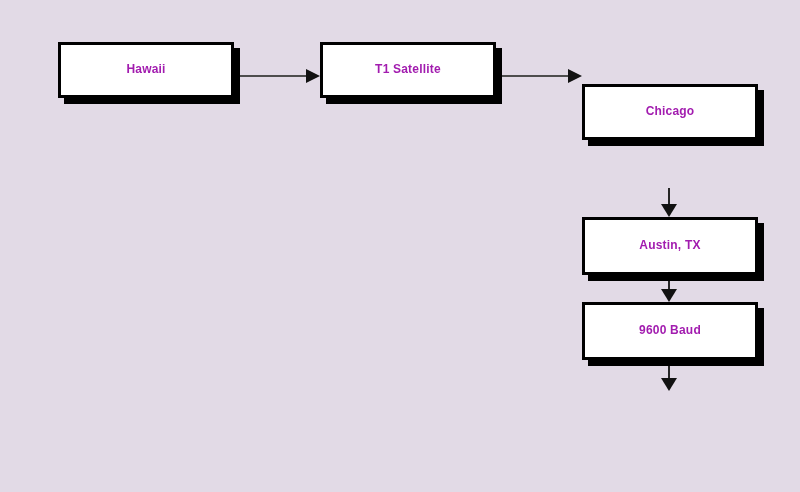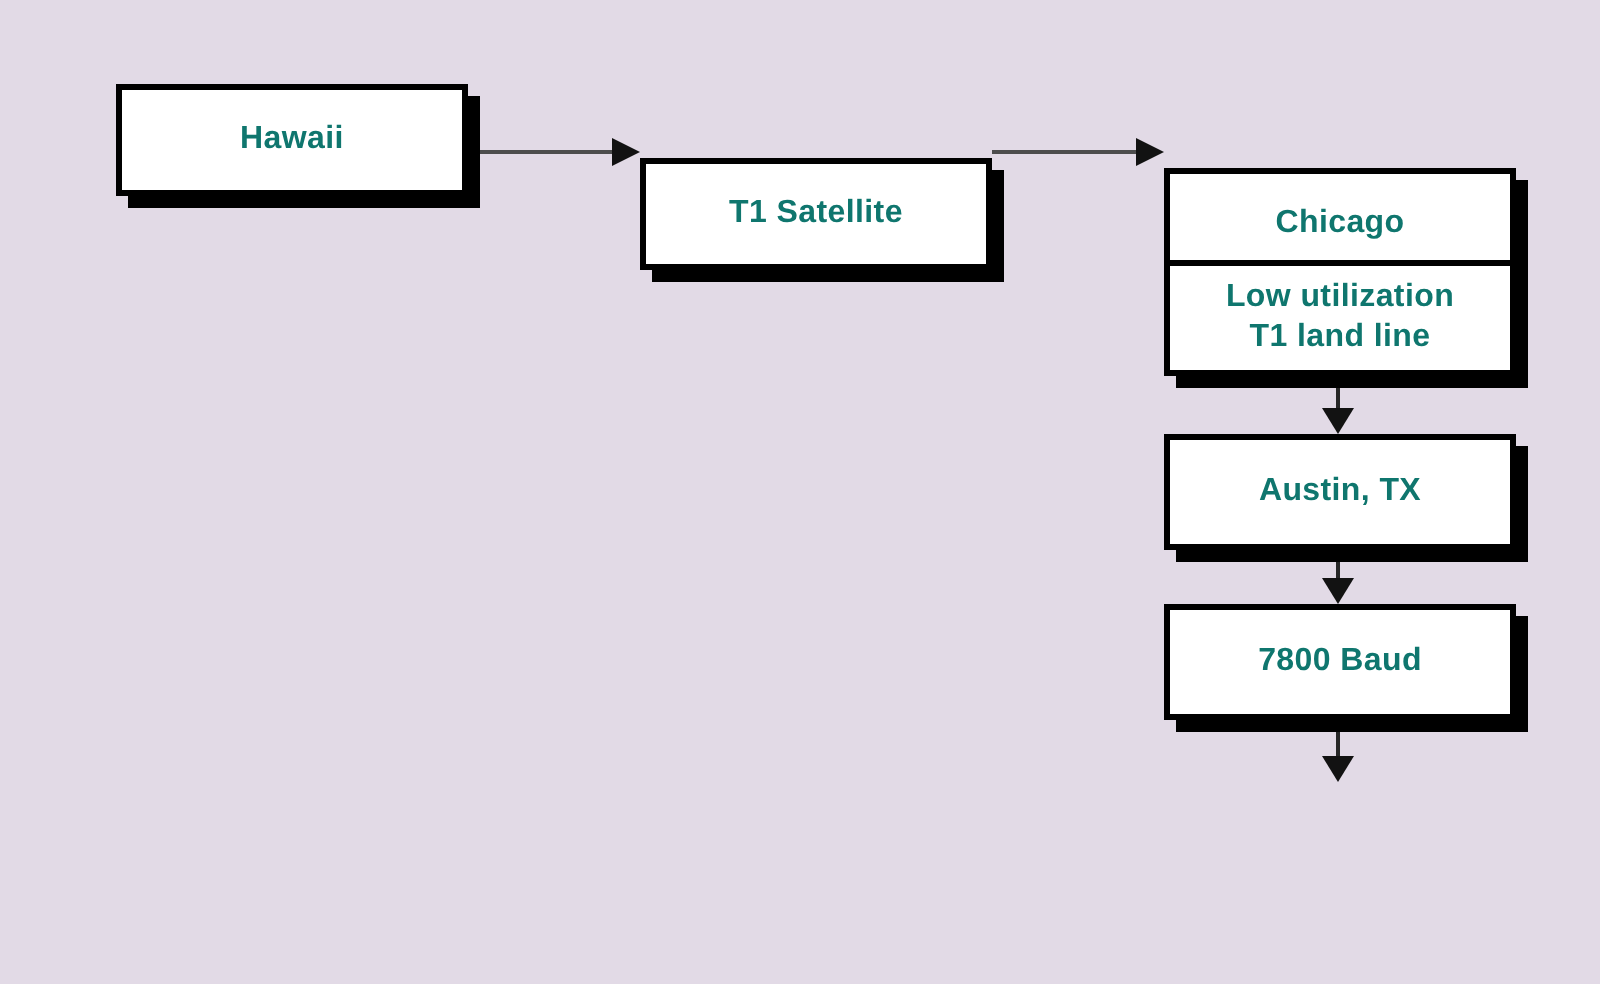--- a/index.html
+++ b/index.html
@@ -16,30 +16,30 @@
     position: absolute;
     background: #ffffff;
     border: 3px solid #000000;
     box-shadow: 6px 6px 0 0 #000000;
     box-sizing: border-box;
     display: flex;
     flex-direction: column;
     align-items: center;
     justify-content: center;
     text-align: center;
-    font-size: 16px;
+    font-size: 12px;
     font-weight: bold;
-    color: #0f766e;
+    color: #a21caf;
     line-height: 1.28;
     letter-spacing: 0.2px;
     z-index: 2;
   }
 
   #node-hawaii       { left: 58px;  top: 42px;  width: 176px; height: 56px; }
-  #node-t1-satellite { left: 320px; top: 42px;  width: 176px; height: 56px; margin-top: 37px; }
+  #node-t1-satellite { left: 320px; top: 42px;  width: 176px; height: 56px; }
   #node-chicago      { left: 582px; top: 42px;  width: 176px; height: 56px; margin-top: 42px; }
   #node-low-util     { left: 582px; top: 130px; width: 176px; height: 58px; }
   #node-austin       { left: 582px; top: 217px; width: 176px; height: 58px; }
   #node-9600-baud    { left: 582px; top: 302px; width: 176px; height: 58px; }
   #node-liberty-hill { left: 582px; top: 391px; width: 176px; height: 57px; }
 
   .edge { position: absolute; z-index: 1; }
 
   .hline {
     position: absolute;
@@ -125,27 +125,23 @@
   </div>
 
   <div class="node" id="node-t1-satellite">
     <span>T1 Satellite</span>
   </div>
 
   <div class="node" id="node-chicago">
     <span>Chicago</span>
   </div>
 
-  <div class="node" id="node-low-util">
-    <span>Low utilization</span>
-    <span>T1 land line</span>
-  </div>
 
   <div class="node" id="node-austin">
     <span>Austin, TX</span>
   </div>
 
   <div class="node" id="node-9600-baud">
-    <span>7800 Baud</span>
+    <span>9600 Baud</span>
   </div>
 
 
 </div>
 
 </body></html>

